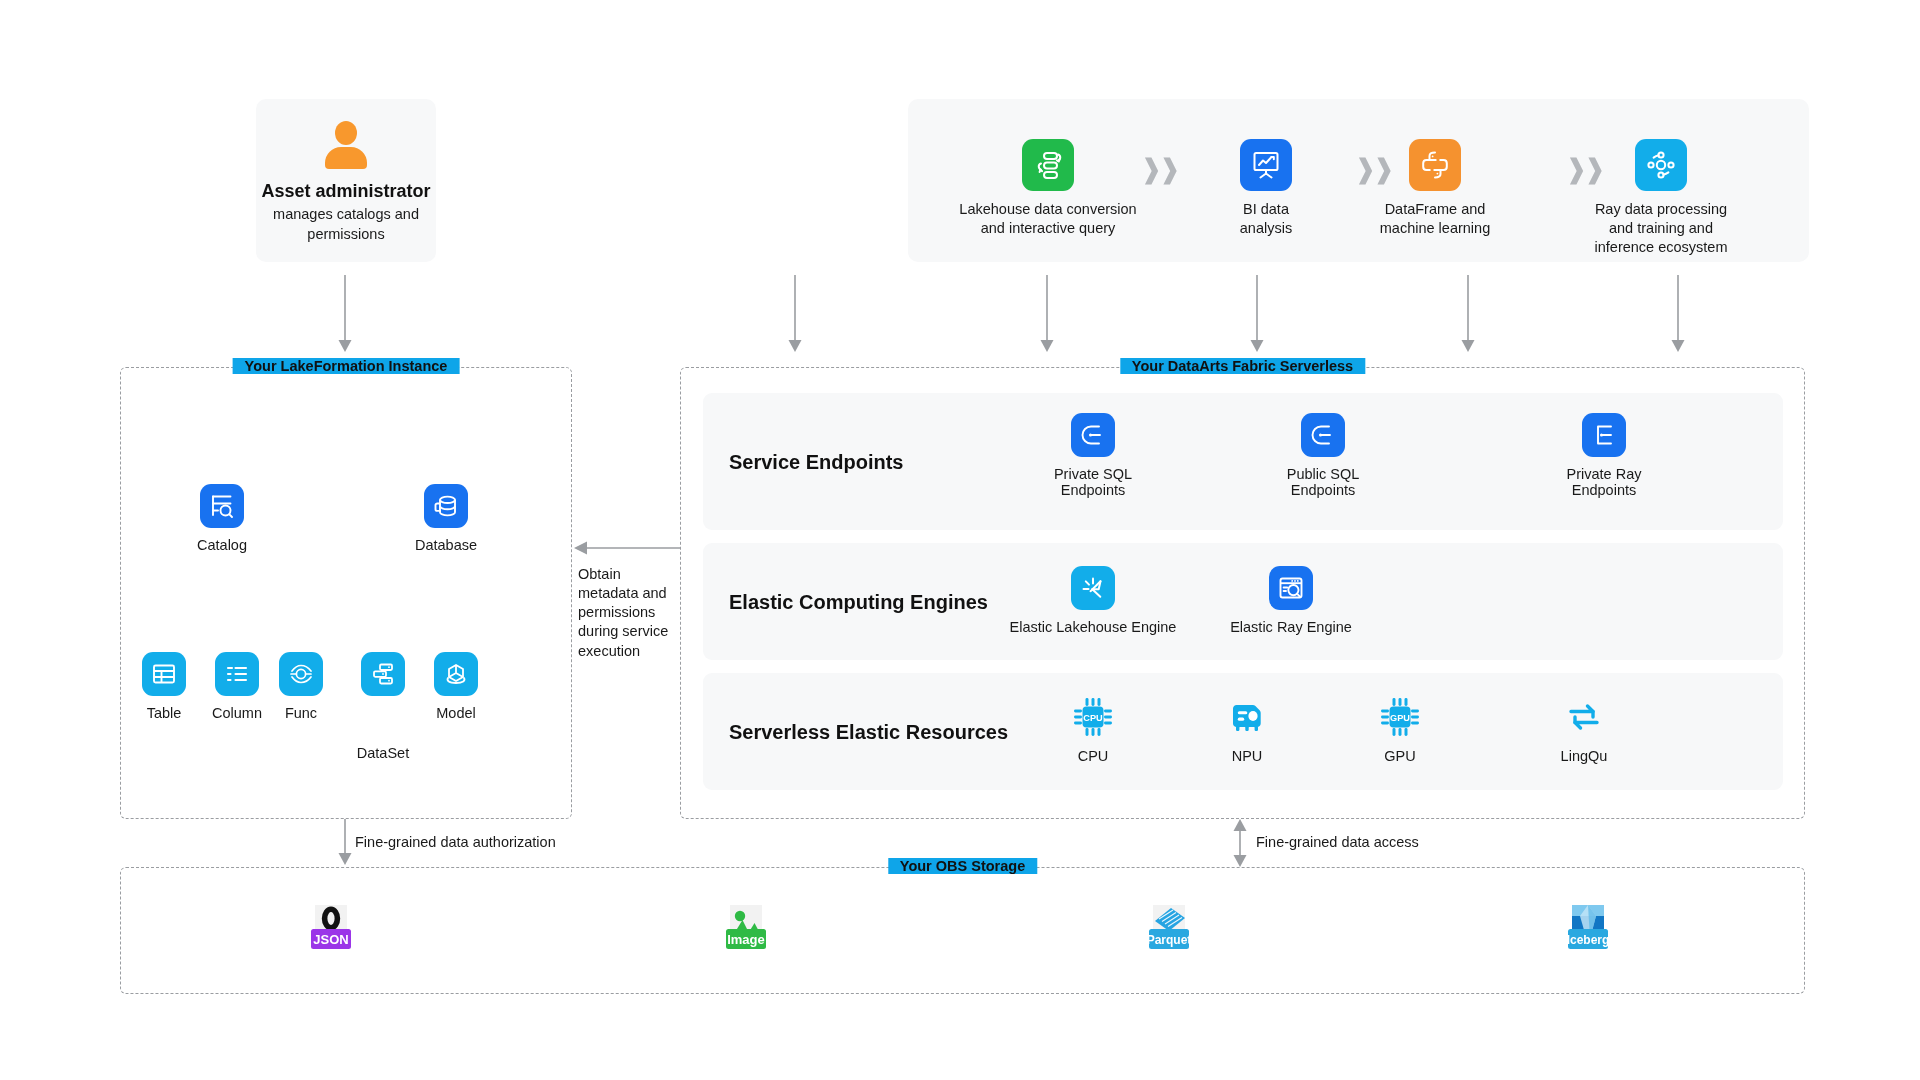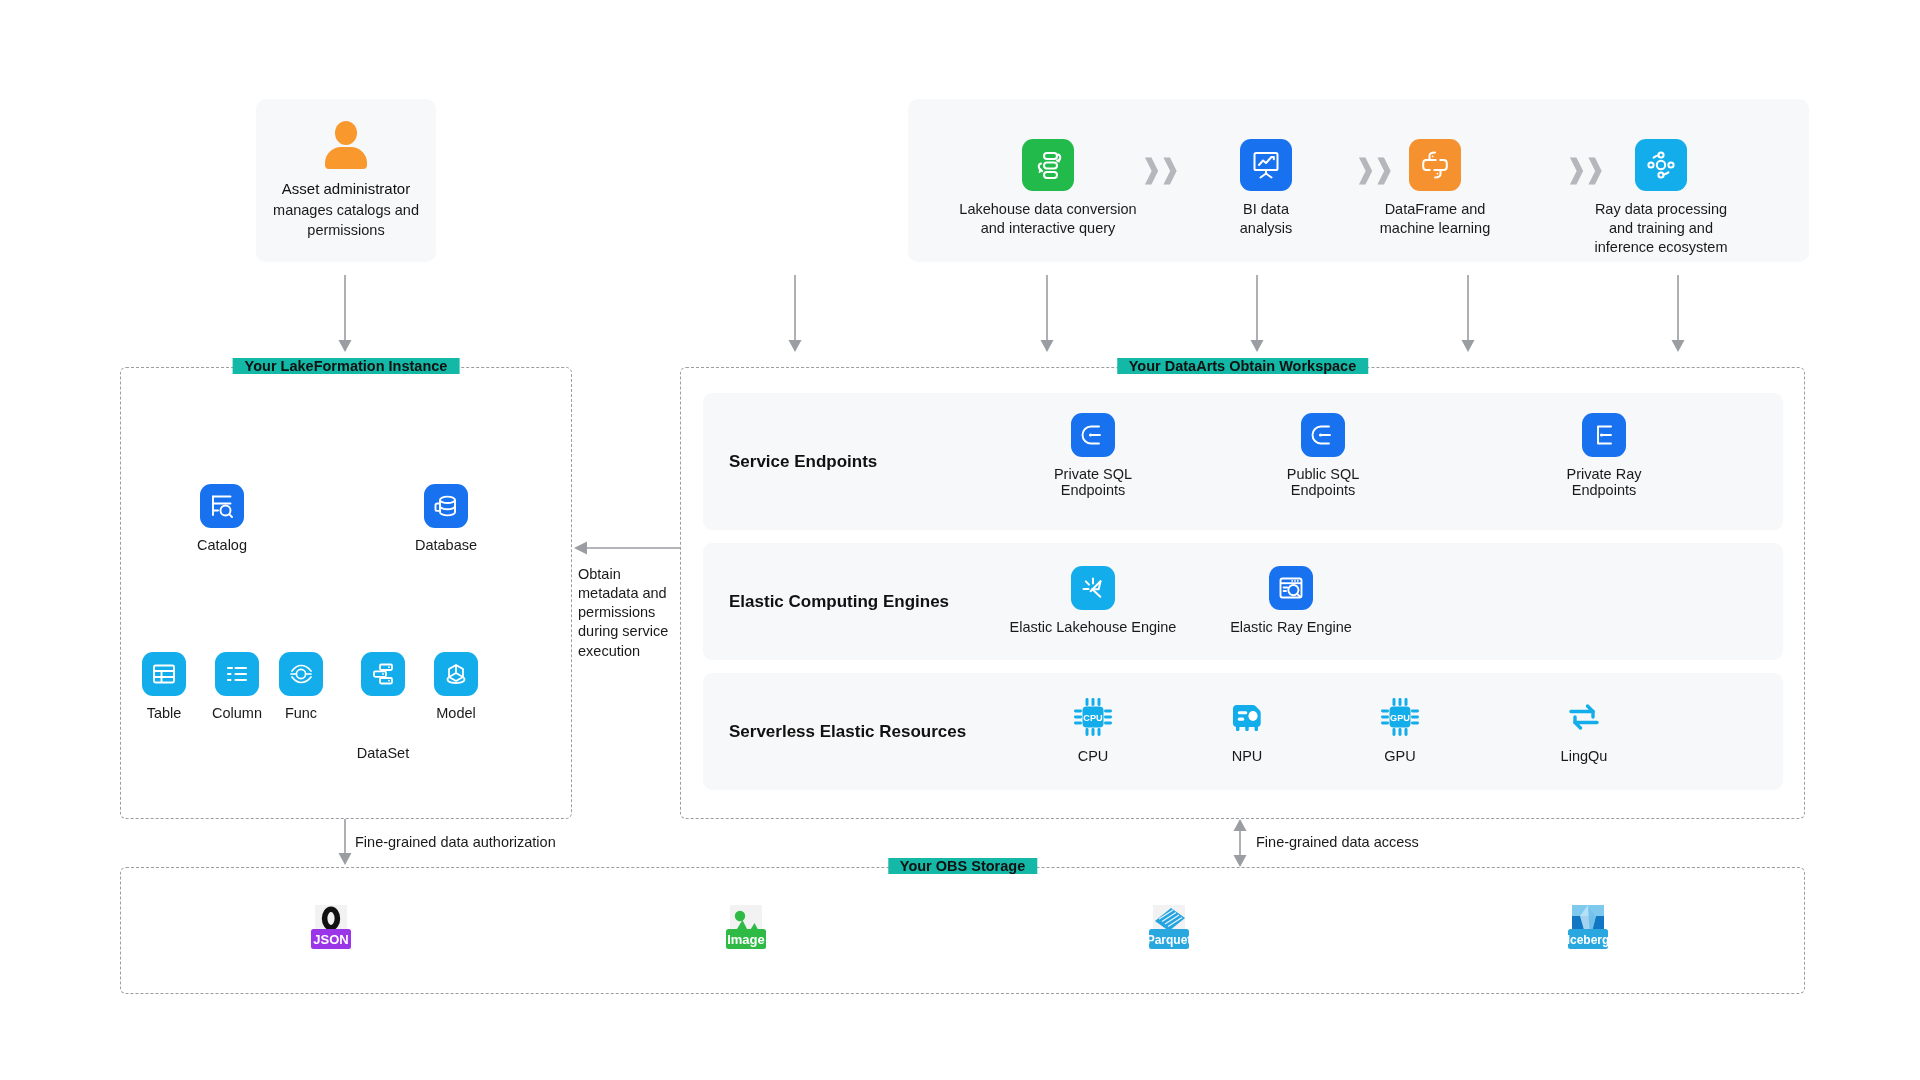--- a/index.html
+++ b/index.html
@@ -18,21 +18,21 @@
   .card {
     background: #f7f8f9;
     border-radius: 10px;
   }
   .persona {
     display: flex; flex-direction: column; align-items: center;
     justify-content: flex-start;
     padding-top: 22px;
   }
   .persona-title {
-    font-size: 15px; font-weight: normal; color: #111; margin-top: 10px;
+    font-size: 18px; font-weight: bold; color: #111; margin-top: 10px;
     text-align: left; line-height: 1.35;
   }
   .persona-sub {
     font-size: 14.5px; color: #1a1a1a; text-align: center;
     line-height: 1.35; margin-top: 2px; width: 100%;
   }
   .person-ico { width: 46px; height: 48px; position: relative; }
   .person-head {
     position: absolute; left: 12px; top: 0;
     width: 22px; height: 24px; border-radius: 50%;
@@ -54,29 +54,29 @@
   .chev { color: #b4b7bb; font-size: 27px; line-height: 1; font-weight: 300; letter-spacing: -4px;}
 
   
   .dashed {
     border: 1.6px dashed #9a9da1;
     border-radius: 6px;
     background: transparent;
   }
   .dashed-title {
     position: absolute; top: -10px;
-    background: #14b8a6; padding: 0 12px;
+    background: #0ea5e9; padding: 0 12px;
     font-size: 14.5px; font-weight: bold; color: #111;
     white-space: nowrap;
   }
 
   .panel { background: #f7f8f9; border-radius: 9px; position: absolute; }
   .panel-label {
     position: absolute; left: 26px; top: 50%; transform: translateY(-50%);
-    font-size: 17px; font-weight: bold; color: #111; white-space: nowrap;
+    font-size: 20px; font-weight: bold; color: #111; white-space: nowrap;
   }
 
   .lf-item { position: absolute; display: flex; flex-direction: column; align-items: center; }
   .lf-label { font-size: 14.5px; margin-top: 9px; color: #1a1a1a; white-space: nowrap; }
 
   .arrow-label {
     position: absolute; font-size: 14.5px; color: #1a1a1a; line-height: 1.32;
     white-space: pre-line;
   }
 
@@ -275,21 +275,21 @@
     <path d="M108 12 H 14" stroke="#9a9da1" stroke-width="1.6" fill="none"></path>
     <path d="M2 12 l13 -6.5 v13 Z" fill="#9a9da1"></path>
   </svg>
   <div class="arrow-label" style="left:578px; top:565px; width:100px;">Obtain
 metadata and
 permissions
 during service
 execution</div>
 
   <div class="abs dashed" style="left:680px; top:367px; width:1125px; height:452px;">
-    <div class="dashed-title" style="left:50%; transform:translateX(-50%);">Your DataArts Obtain Workspace</div>
+    <div class="dashed-title" style="left:50%; transform:translateX(-50%);">Your DataArts Fabric Serverless</div>
 
     <div class="panel" style="left:22px; top:25px; width:1080px; height:137px;">
       <div class="panel-label">Service Endpoints</div>
 
       <div class="lf-item" style="left:330px; top:20px; width:120px;">
         <div class="tile" style="width:44px;height:44px;background:#1872f0;">
           <svg width="28" height="28" viewBox="0 0 28 28" fill="none" stroke="#fff" stroke-width="1.9">
             <path d="M20 5.5H12A8.5 8.5 0 0 0 12 22.5h8" stroke-linecap="round"></path>
             <path d="M11.5 14H21" stroke-linecap="round"></path>
             <circle cx="11.5" cy="14" r="1.5" fill="#fff" stroke="none"></circle>

